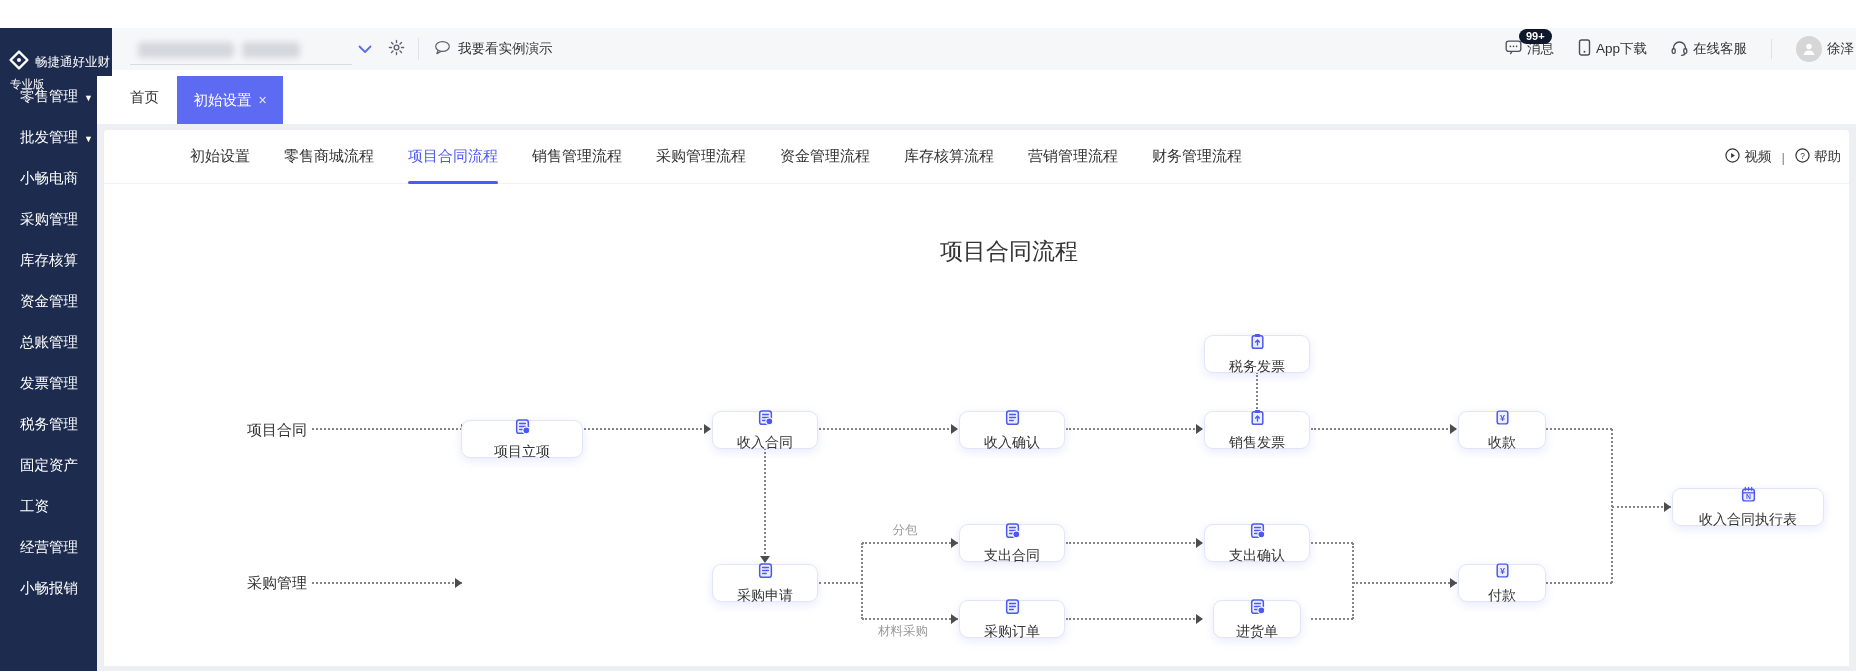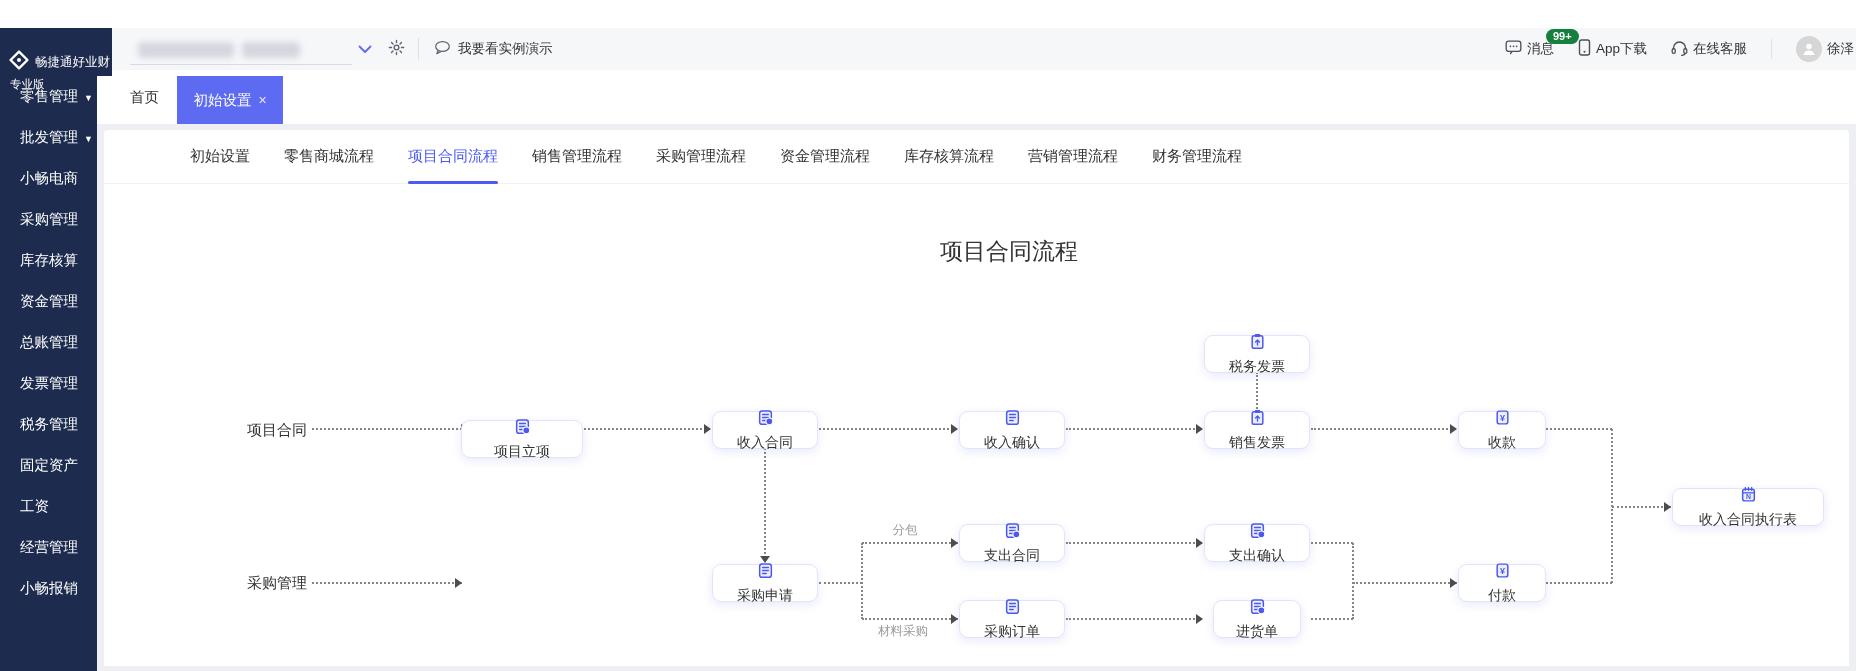--- a/index.html
+++ b/index.html
@@ -12,22 +12,22 @@
   .logoblock .logorow{display:flex;align-items:center;gap:5px;padding:21px 0 0 8px;}
   .logoblock .brandname{font-size:12.5px;white-space:nowrap;}
   .logoblock .edition{font-size:11.5px;padding:2px 0 0 10px;}
   .orgfield{position:absolute;left:18px;top:8px;width:222px;height:28px;border-bottom:1px solid #d9dbe0;}
   .blurblock{position:absolute;top:6px;height:16px;background:#c9ccd4;border-radius:4px;filter:blur(3px);opacity:.75;}
   .hdr-ic{position:absolute;top:0;height:42px;display:flex;align-items:center;color:#5c6270;}
   .hdr-divider{position:absolute;top:10px;width:1px;height:22px;background:#e0e2e7;}
   .demo{position:absolute;left:322px;top:0;height:42px;display:flex;align-items:center;gap:7px;font-size:13.5px;color:#333;cursor:pointer;}
   .hright{position:absolute;right:0;top:0;height:42px;display:flex;align-items:center;gap:24px;padding-right:2px;}
   .hitem{display:flex;align-items:center;gap:5px;font-size:13.5px;color:#333;position:relative;cursor:pointer;white-space:nowrap;}
-  .badge{position:absolute;top:-11px;left:14px;background:#15803d;color:#fff;font-size:11px;font-weight:bold;
-         padding:1px 7px;border-radius:9px;line-height:13px;margin-left:27px;}
+  .badge{position:absolute;top:-11px;left:14px;background:#0f172a;color:#fff;font-size:11px;font-weight:bold;
+         padding:1px 7px;border-radius:9px;line-height:13px;}
   .vbar{width:1px;height:20px;background:#e0e2e7;}
   .avatar{width:26px;height:26px;border-radius:50%;background:#d6d6d6;display:flex;align-items:center;justify-content:center;}
   
   .tabstrip{position:absolute;left:112px;top:70px;width:1744px;height:54px;background:#fff;}
   .tab-home{position:absolute;left:18px;top:0;height:54px;display:flex;align-items:center;font-size:14.5px;color:#333;cursor:pointer;}
   .tab-active{position:absolute;left:65px;top:6px;width:106px;height:48px;background:#5d6bf3;color:#fff;
               display:flex;align-items:center;justify-content:center;gap:7px;font-size:14.5px;cursor:pointer;}
   .tab-active .x{font-size:14px;opacity:.85;}
   
   .sidebar{position:absolute;left:0;top:76px;width:97px;height:595px;background:#1d2b4f;z-index:2;}
@@ -214,20 +214,41 @@
   <span class="subtab">初始设置</span>
       <span class="subtab">零售商城流程</span>
       <span class="subtab active">项目合同流程</span>
       <span class="subtab">销售管理流程</span>
       <span class="subtab">采购管理流程</span>
       <span class="subtab">资金管理流程</span>
       <span class="subtab">库存核算流程</span>
       <span class="subtab">营销管理流程</span>
       <span class="subtab">财务管理流程</span>
     </div>
+  <div class="tabtools">
+    <span class="tooli">
+      <span>
+        <svg width="15" height="15" viewBox="0 0 16 16" fill="none">
+            <circle cx="8" cy="8" r="7" stroke="#333" stroke-width="1.3"></circle>
+            <path d="M6.5 5.3l4 2.7-4 2.7z" fill="#333"></path>
+          </svg>
+      </span>
+      <span>视频</span>
+    </span>
+    <span class="sep">|</span>
+    <span class="tooli">
+      <span>
+        <svg width="15" height="15" viewBox="0 0 16 16" fill="none">
+            <circle cx="8" cy="8" r="7" stroke="#333" stroke-width="1.3"></circle>
+            <text x="8" y="11.3" text-anchor="middle" font-size="9" fill="#333">?</text>
+          </svg>
+      </span>
+      <span>帮助</span>
+    </span>
+  </div>
 </div>
 
 <div class="flowtitle">项目合同流程</div>
 <div id="flow-layer" style="position:absolute;left:0;top:0;width:1856px;height:671px;pointer-events:none;">
     <div class="hline" style="left: 312px; top: 428px; width: 154px;"></div>
     <div class="hline" style="left: 576px; top: 428px; width: 134px;"></div>
     <div class="hline" style="left: 819px; top: 428px; width: 138px;"></div>
     <div class="hline" style="left: 1066px; top: 428px; width: 136px;"></div>
     <div class="hline" style="left: 1311px; top: 428px; width: 145px;"></div>
     <div class="hline" style="left: 312px; top: 582px; width: 150px;"></div>

